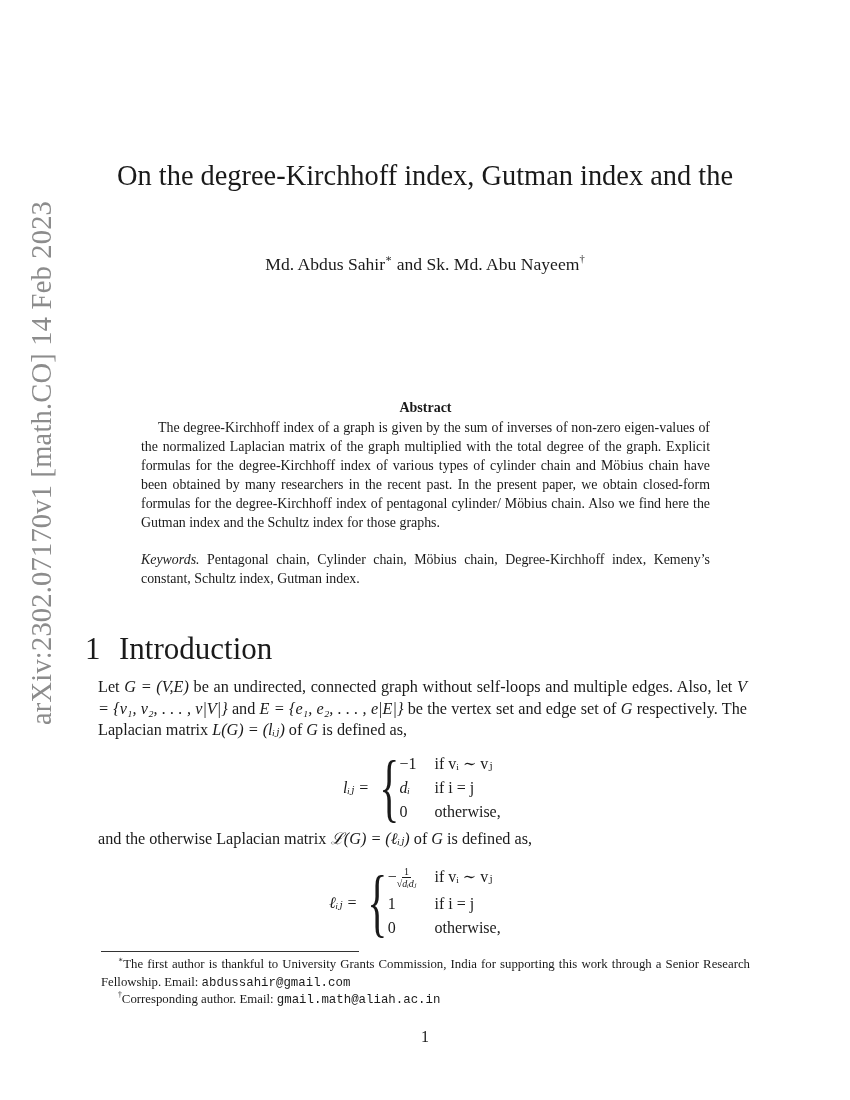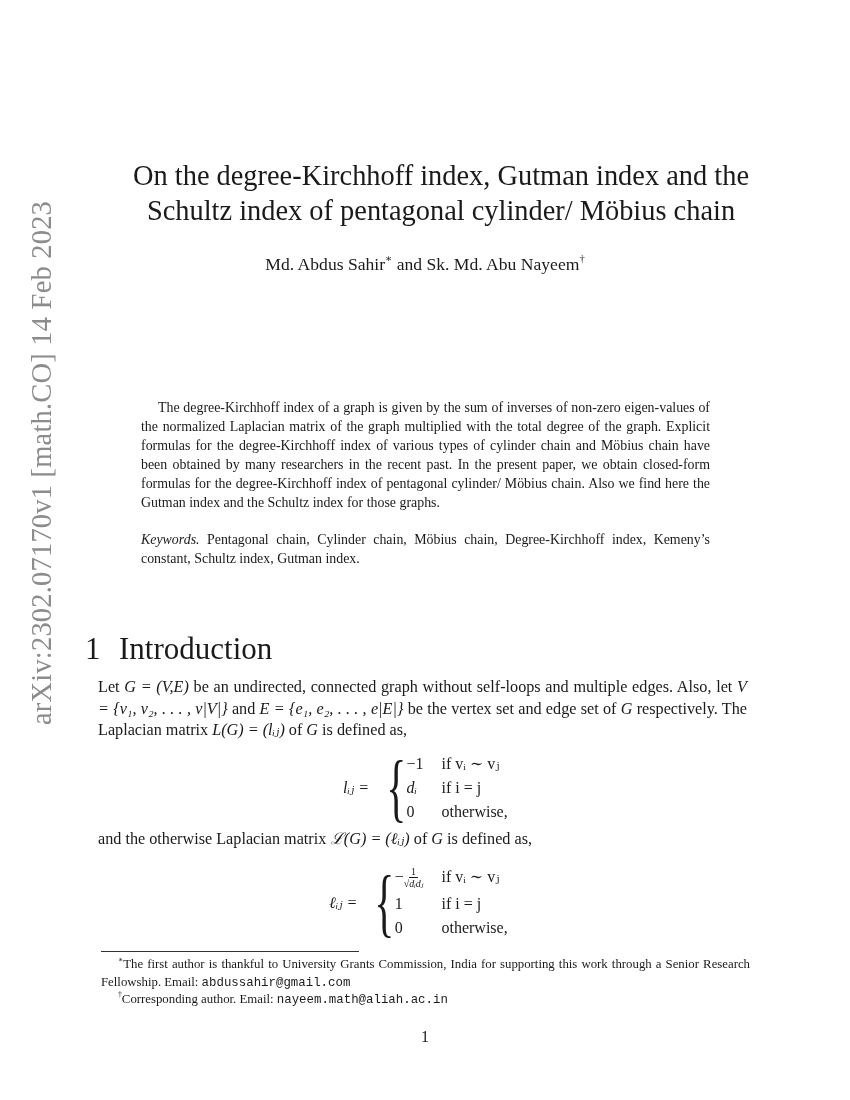--- a/index.html
+++ b/index.html
@@ -9,21 +9,21 @@
   }
   .arxiv-stamp {
     position: absolute; left: 22px; top: 245px; width: 40px; height: 435px;
     display: flex; align-items: center; justify-content: center;
   }
   .arxiv-stamp span {
     display: block; transform: rotate(-90deg); white-space: nowrap;
     font-size: 28.5px; color: #8c8c8c; letter-spacing: 0.2px;
   }
   .title {
-    position: absolute; left: 116px; width: 650px; top: 158px;
+    position: absolute; left: 100px; width: 650px; top: 158px;
     text-align: center; font-size: 28.4px; line-height: 35px;
   }
   .authors {
     position: absolute; left: 100px; width: 650px; top: 254px;
     text-align: center; font-size: 17.6px;
   }
   .affil {
     position: absolute; left: 100px; width: 650px; top: 292px;
     text-align: center; font-size: 17.6px; line-height: 25px;
   }
@@ -49,21 +49,21 @@
     line-height: 21.5px; text-align: justify;
   }
   .p1 { top: 677px; }
   .p2 { top: 829px; }
   .math i { font-style: italic; }
   .eq {
     position: absolute; display: flex; align-items: center; font-size: 16px;
   }
   .eq1 { left: 343px; top: 745px; height: 84px; }
   .eq2 { left: 329px; top: 860px; height: 84px; }
-  .eq .lhs { margin-right: 17px; }
+  .eq .lhs { margin-right: 10px; }
   .brace {
     font-size: 76px; line-height: 76px; transform: scaleX(0.55);
     margin: 0 -8px 0 -8px; font-weight: 100;
   }
   .cases { display: grid; grid-template-columns: auto auto; column-gap: 18px; row-gap: 3px; }
   .cases div { line-height: 21px; }
   .frac { display: inline-flex; flex-direction: column; align-items: center; vertical-align: middle; font-size: 10px; }
   .frac .n { border-bottom: 1px solid #1a1a1a; padding: 0 2px; line-height: 11px; }
   .frac .d { line-height: 12px; font-style: italic; }
   .rule { position: absolute; left: 101px; top: 951px; width: 258px; border-top: 1px solid #333; }
@@ -78,29 +78,29 @@
 </style>
 </head>
 <body>
 
 <div class="arxiv-stamp">
   <span>arXiv:2302.07170v1  [math.CO]  14 Feb 2023</span>
 </div>
 
 <div class="title">
   <div>On the degree-Kirchhoff index, Gutman index and the</div>
-  <div>Schultz index of pentagonal cylinder/ Möbius chain</div>
 </div>
 
 <div class="authors"><span>Md. Abdus Sahir</span><sup>∗</sup><span> and Sk. Md. Abu Nayeem</span><sup>†</sup></div>
 
 <div class="affil">
 </div>
 
 <div class="abstract">
+  <h3>Abstract</h3>
   <p class="indent">The degree-Kirchhoff index of a graph is given by the sum of inverses of non-zero eigen-values of the normalized Laplacian matrix of the graph multiplied with the total degree of the graph.  Explicit formulas for the degree-Kirchhoff index of various types of cylinder chain and Möbius chain have been obtained by many researchers in the recent past.  In the present paper, we obtain closed-form formulas for the degree-Kirchhoff index of pentagonal cylinder/ Möbius chain.  Also we find here the Gutman index and the Schultz index for those graphs.</p>
   <p class="kw"><i>Keywords.</i><span> Pentagonal chain, Cylinder chain, Möbius chain, Degree-Kirchhoff index, Kemeny’s constant, Schultz index, Gutman index.</span></p>
 </div>
 
 <div class="sec">
   <span class="num">1</span><span>Introduction</span>
 </div>
 
 <div class="body-text p1 math"><span>Let </span><i>G = (V,E)</i><span> be an undirected, connected graph without self-loops and multiple edges.  Also, let </span><i>V = {v₁, v₂, . . . , v|V|}</i><span> and </span><i>E = {e₁, e₂, . . . , e|E|}</i><span> be the vertex set and edge set of </span><i>G</i><span> respectively. The Laplacian matrix </span><i>L(G) = (lᵢⱼ)</i><span> of </span><i>G</i><span> is defined as,</span></div>
 
@@ -130,15 +130,15 @@
       <div>if vᵢ ∼ vⱼ</div>
     <div>1</div>
       <div>if i = j</div>
     <div>0</div>
       <div>otherwise,</div>
   </div>
 </div>
 
 <div class="rule"></div>
 <div class="foot f1"><sup>∗</sup><span>The first author is thankful to University Grants Commission, India for supporting this work through a Senior Research Fellowship. Email: </span><span class="mono">abdussahir@gmail.com</span></div>
-<div class="foot f2"><sup>†</sup><span>Corresponding author. Email: </span><span class="mono">nayeem.math@aliah.ac.in</span></div>
+<div class="foot f2"><sup>†</sup><span>Corresponding author. Email: </span><span class="mono">gmail.math@aliah.ac.in</span></div>
 
 <div class="pagenum">1</div>
 
 </body></html>

